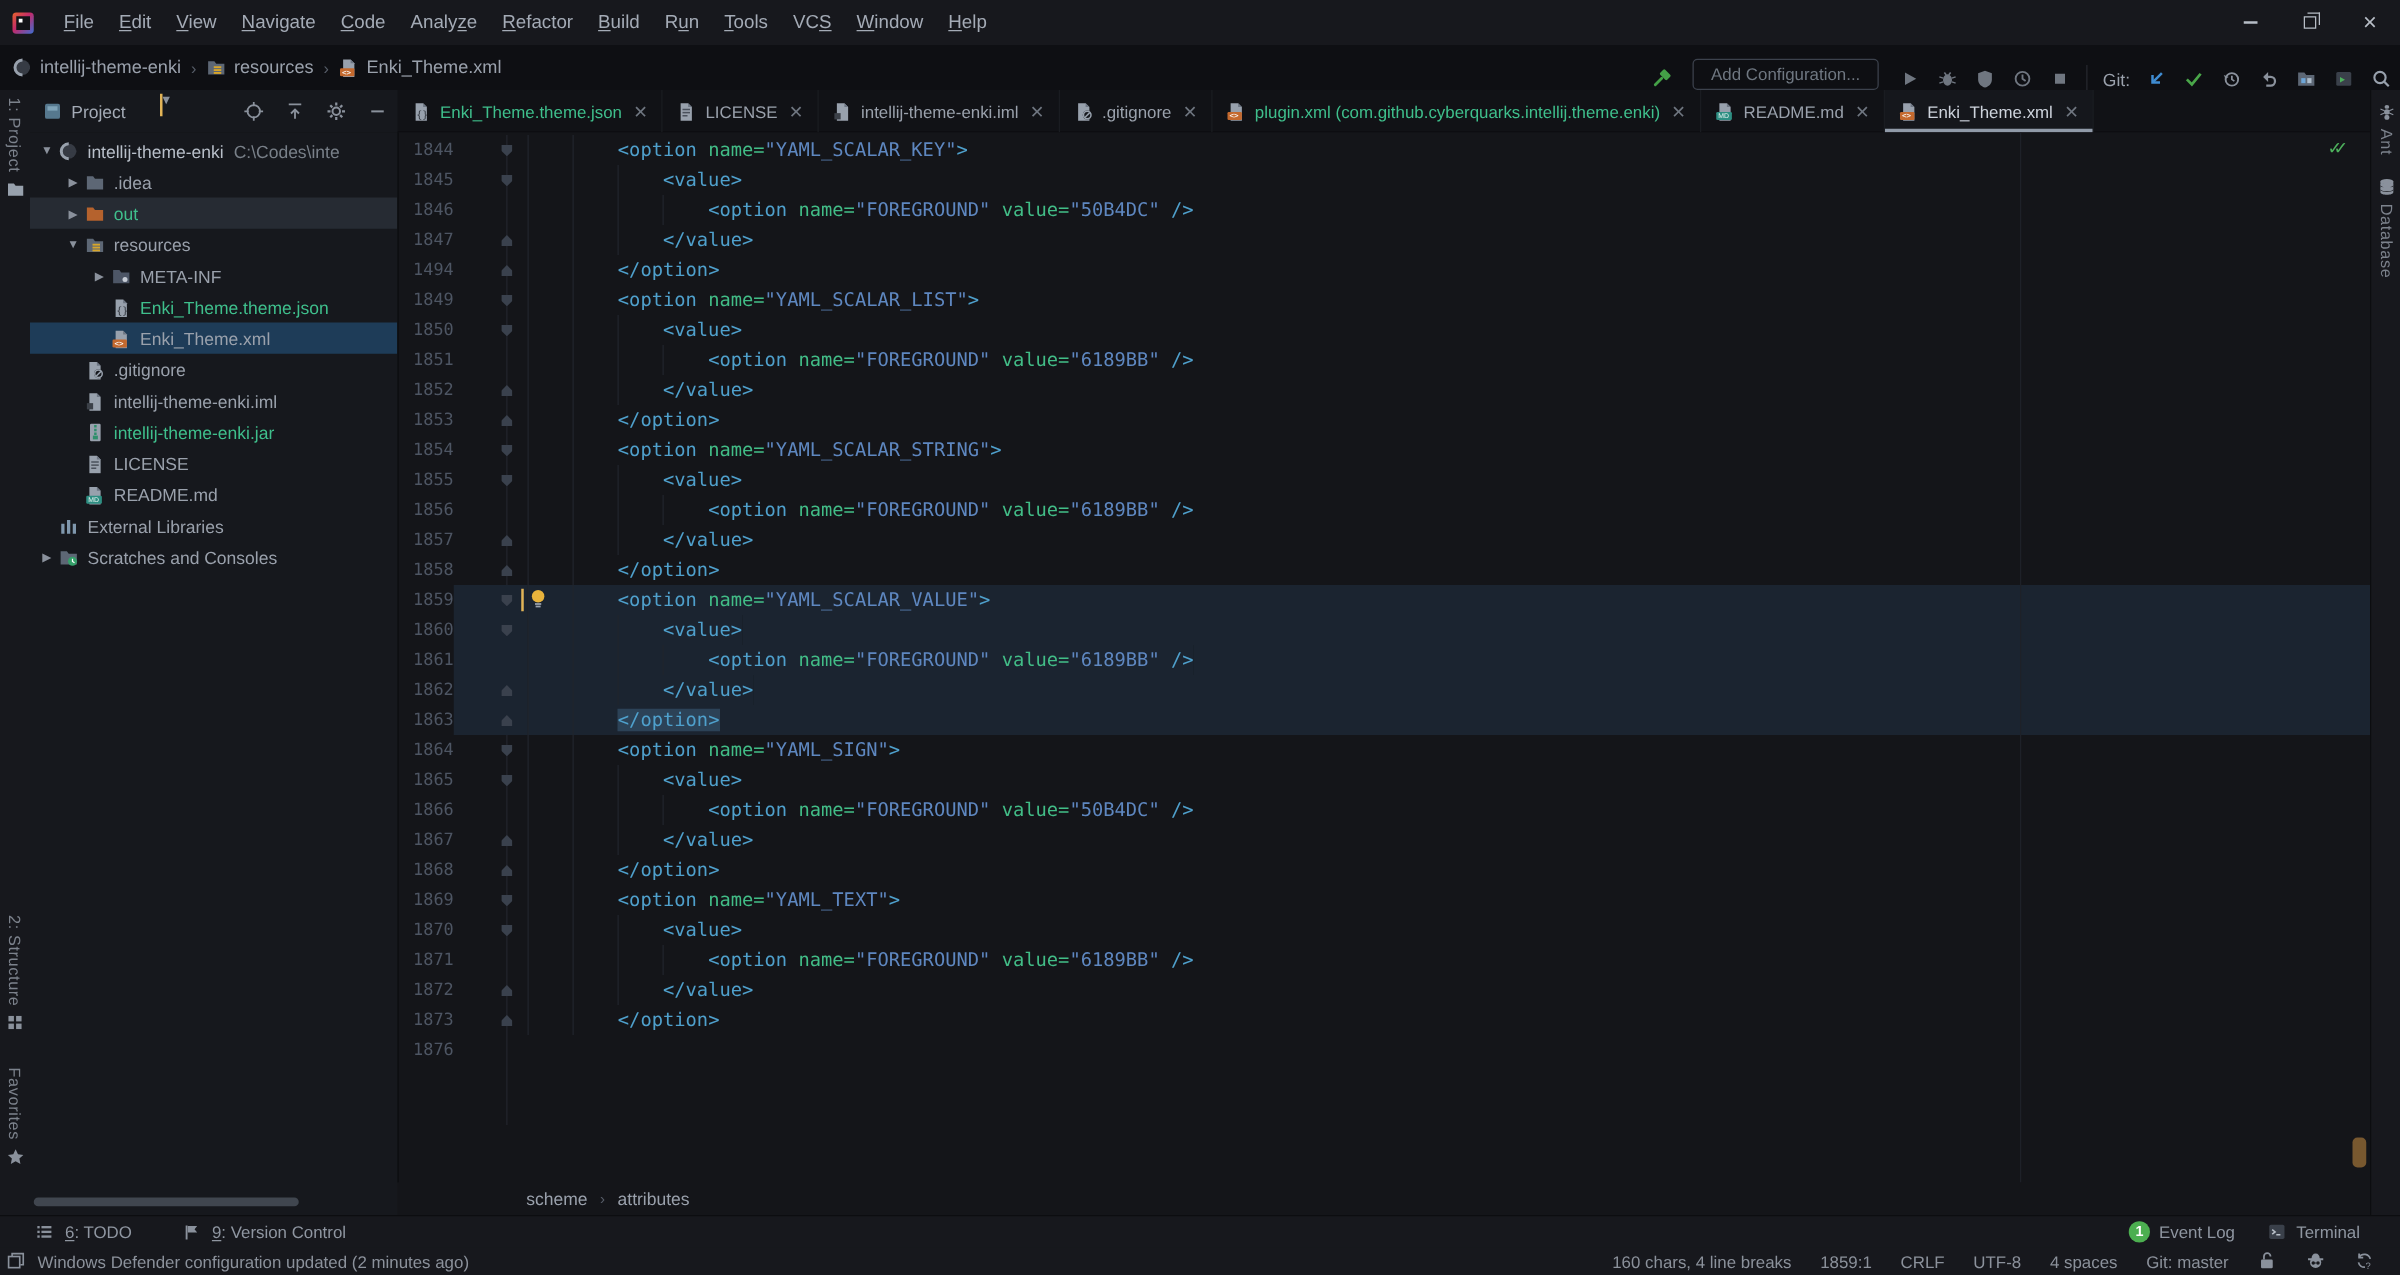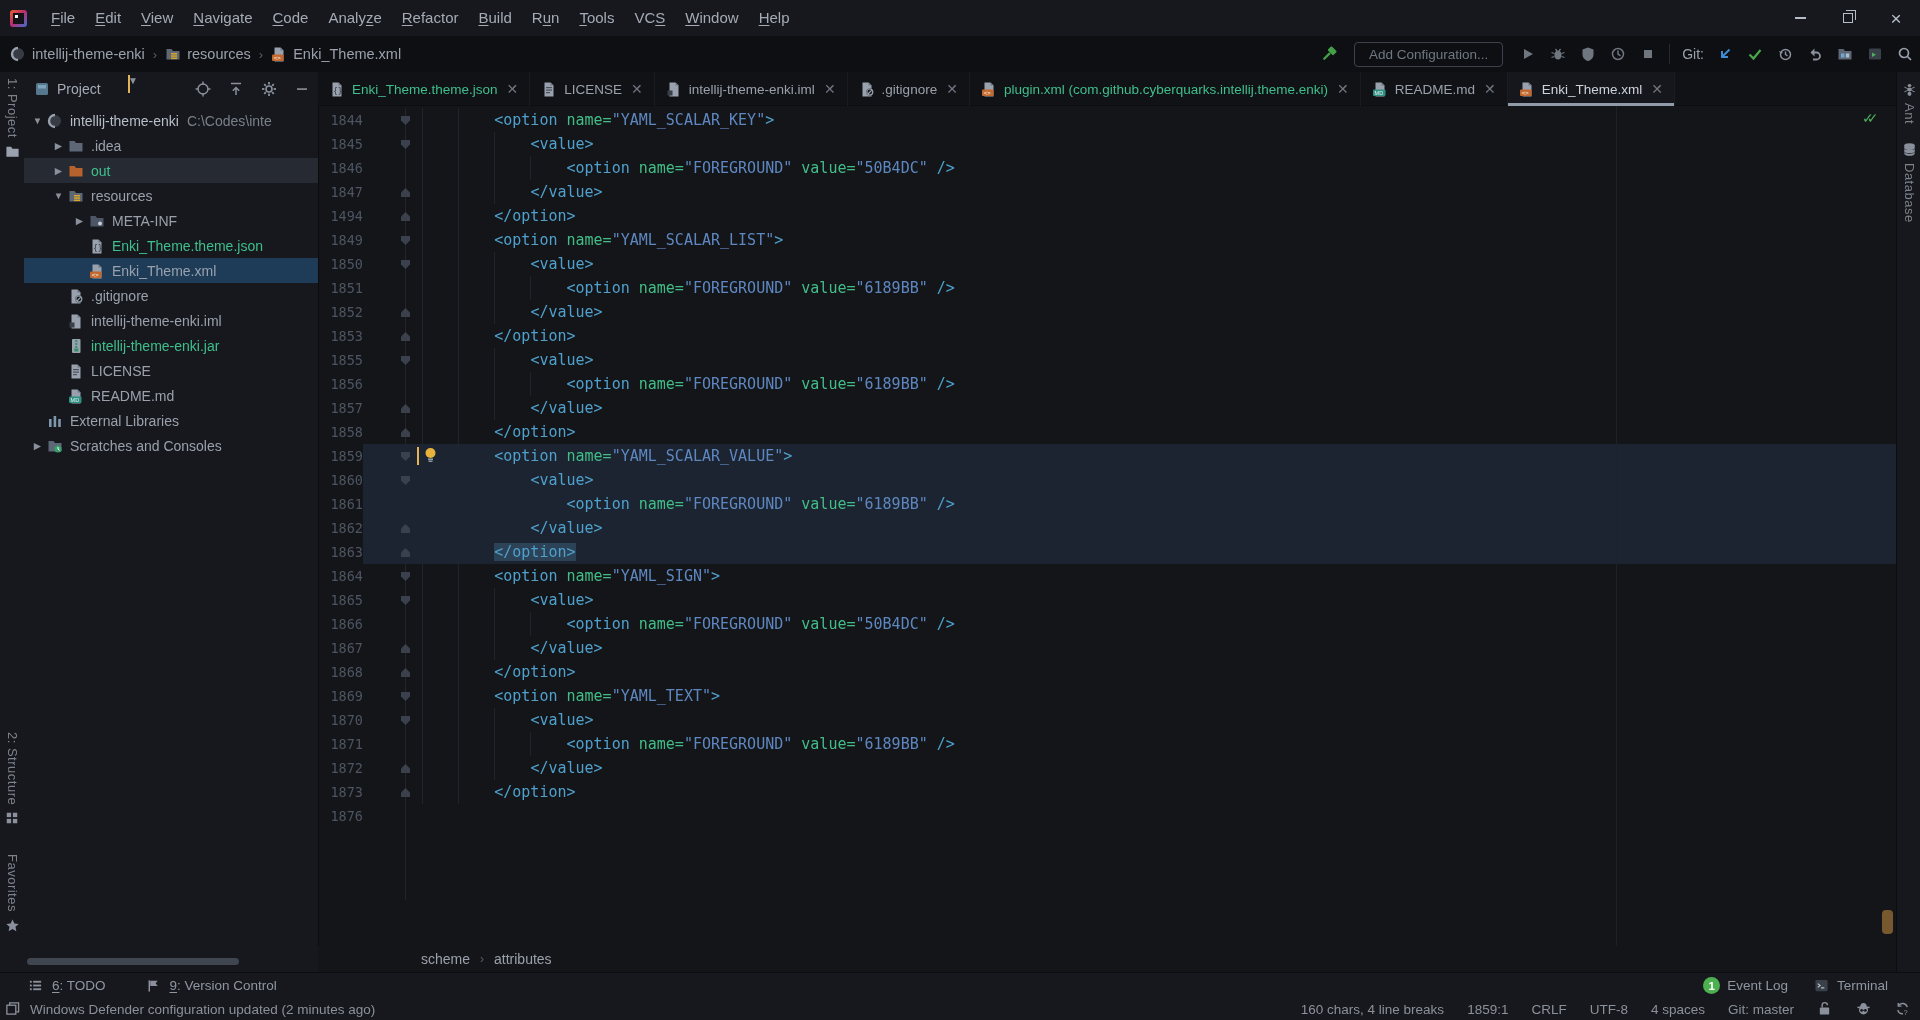--- a/index.html
+++ b/index.html
@@ -22,21 +22,21 @@
   .wc { width:48px; height:36px; display:flex; align-items:center; justify-content:center; color:#b7bdc6; }
   .wc .bar { width:11px; height:1.5px; background:#b7bdc6; }
   .wc .sq  { width:10px; height:10px; border:1.5px solid #b7bdc6; position:relative; }
   .wc .sq::before{ content:""; position:absolute; left:2px; top:-4px; width:9px; height:9px; border:1.5px solid #b7bdc6; border-left:none; border-bottom:none;}
   .wc .x { font-size:19px; line-height:19px; }
 
   
   .toolbar { position:absolute; left:0; top:36px; width:1920px; height:36px; background:#0e0f13; display:flex; align-items:center; }
   .nav-breadcrumb { display:flex; align-items:center; margin-left:10px; font-size:14.5px; color:#9aa1ac; gap:6px; }
   .nav-breadcrumb .sep { color:#565d68; font-size:13px; padding:0 2px; }
-  .toolbar-right { position:absolute; right:6px; top:0; height:36px; display:flex; align-items:center; gap:12px; }
+  .toolbar-right { position:absolute; right:6px; top:0; height:36px; display:flex; align-items:flex-end; gap:12px; }
   .tb-ic { width:18px; height:18px; display:flex; align-items:center; justify-content:center; }
   .addcfg { border:1px solid #3c424d; border-radius:4px; color:#6f7781; font-size:13.5px;
             padding:4px 14px; margin:0 4px; white-space:nowrap; }
   .tb-sep { width:1px; height:20px; background:#26292f; }
   .gitlabel { font-size:14px; color:#9aa1ac; }
 
   
   .tabrow-bg { position:absolute; left:0; top:72px; width:1920px; height:34px; background:#111216; border-bottom:1px solid #0c0d10;}
   .panelheader { position:absolute; left:24px; top:72px; width:294px; height:34px; background:#16181d;
                  display:flex; align-items:center; font-size:14px; color:#a4abb6; }
@@ -109,21 +109,21 @@
   .twl:first-child { margin-left:28px; }
   .twl u { text-decoration:underline; text-underline-offset:2px;}
   .tw-right { position:absolute; right:32px; display:flex; align-items:center; gap:26px; }
   .badge { width:17px; height:17px; border-radius:50%; background:#4caf50; color:#fff; font-size:11.5px; font-weight:bold;
            display:flex; align-items:center; justify-content:center; }
   .twitem { display:flex; align-items:center; gap:7px; }
 
   .statusbar { position:absolute; left:0; top:998px; width:1920px; height:22px; background:#17181d;
                display:flex; align-items:center; font-size:13.5px; color:#8b919b; }
   .sb-msg { display:flex; align-items:center; gap:9px; margin-left:5px; }
-  .sb-right { position:absolute; right:9px; display:flex; align-items:center; gap:23px; }
+  .sb-right { position:absolute; right:20px; display:flex; align-items:center; gap:23px; }
   .sb-ic { width:16px; height:16px; }
   svg { display:block; }
 </style>
 </head>
 <body>
 
 <div class="window">
 
   <div class="titlebar">
     <div class="app-logo"></div>
@@ -762,20 +762,30 @@
           <span class="ln">1853</span>
           <span class="fold">
             <i class="fm up"></i>
           </span>
           <i class="guide" style="left: 103px;"></i>
           <i class="guide" style="left: 139px;"></i>
           <span class="code">        <span class="ct">&lt;/option</span><span class="ct">&gt;</span></span>
           <span class="fill"></span>
         </div>
         <div class="line">
+          <span class="ln">1854</span>
+          <span class="fold">
+            <i class="fm down"></i>
+          </span>
+          <i class="guide" style="left: 103px;"></i>
+          <i class="guide" style="left: 139px;"></i>
+          <span class="code">        <span class="ct">&lt;option</span> <span class="ca">name=</span><span class="cs">"YAML_SCALAR_STRING"</span><span class="ct">&gt;</span></span>
+          <span class="fill"></span>
+        </div>
+        <div class="line">
           <span class="ln">1855</span>
           <span class="fold">
             <i class="fm down"></i>
           </span>
           <i class="guide" style="left: 103px;"></i>
           <i class="guide" style="left: 139px;"></i>
           <i class="guide" style="left: 175px;"></i>
           <span class="code">            <span class="ct">&lt;value</span><span class="ct">&gt;</span></span>
           <span class="fill"></span>
         </div>

